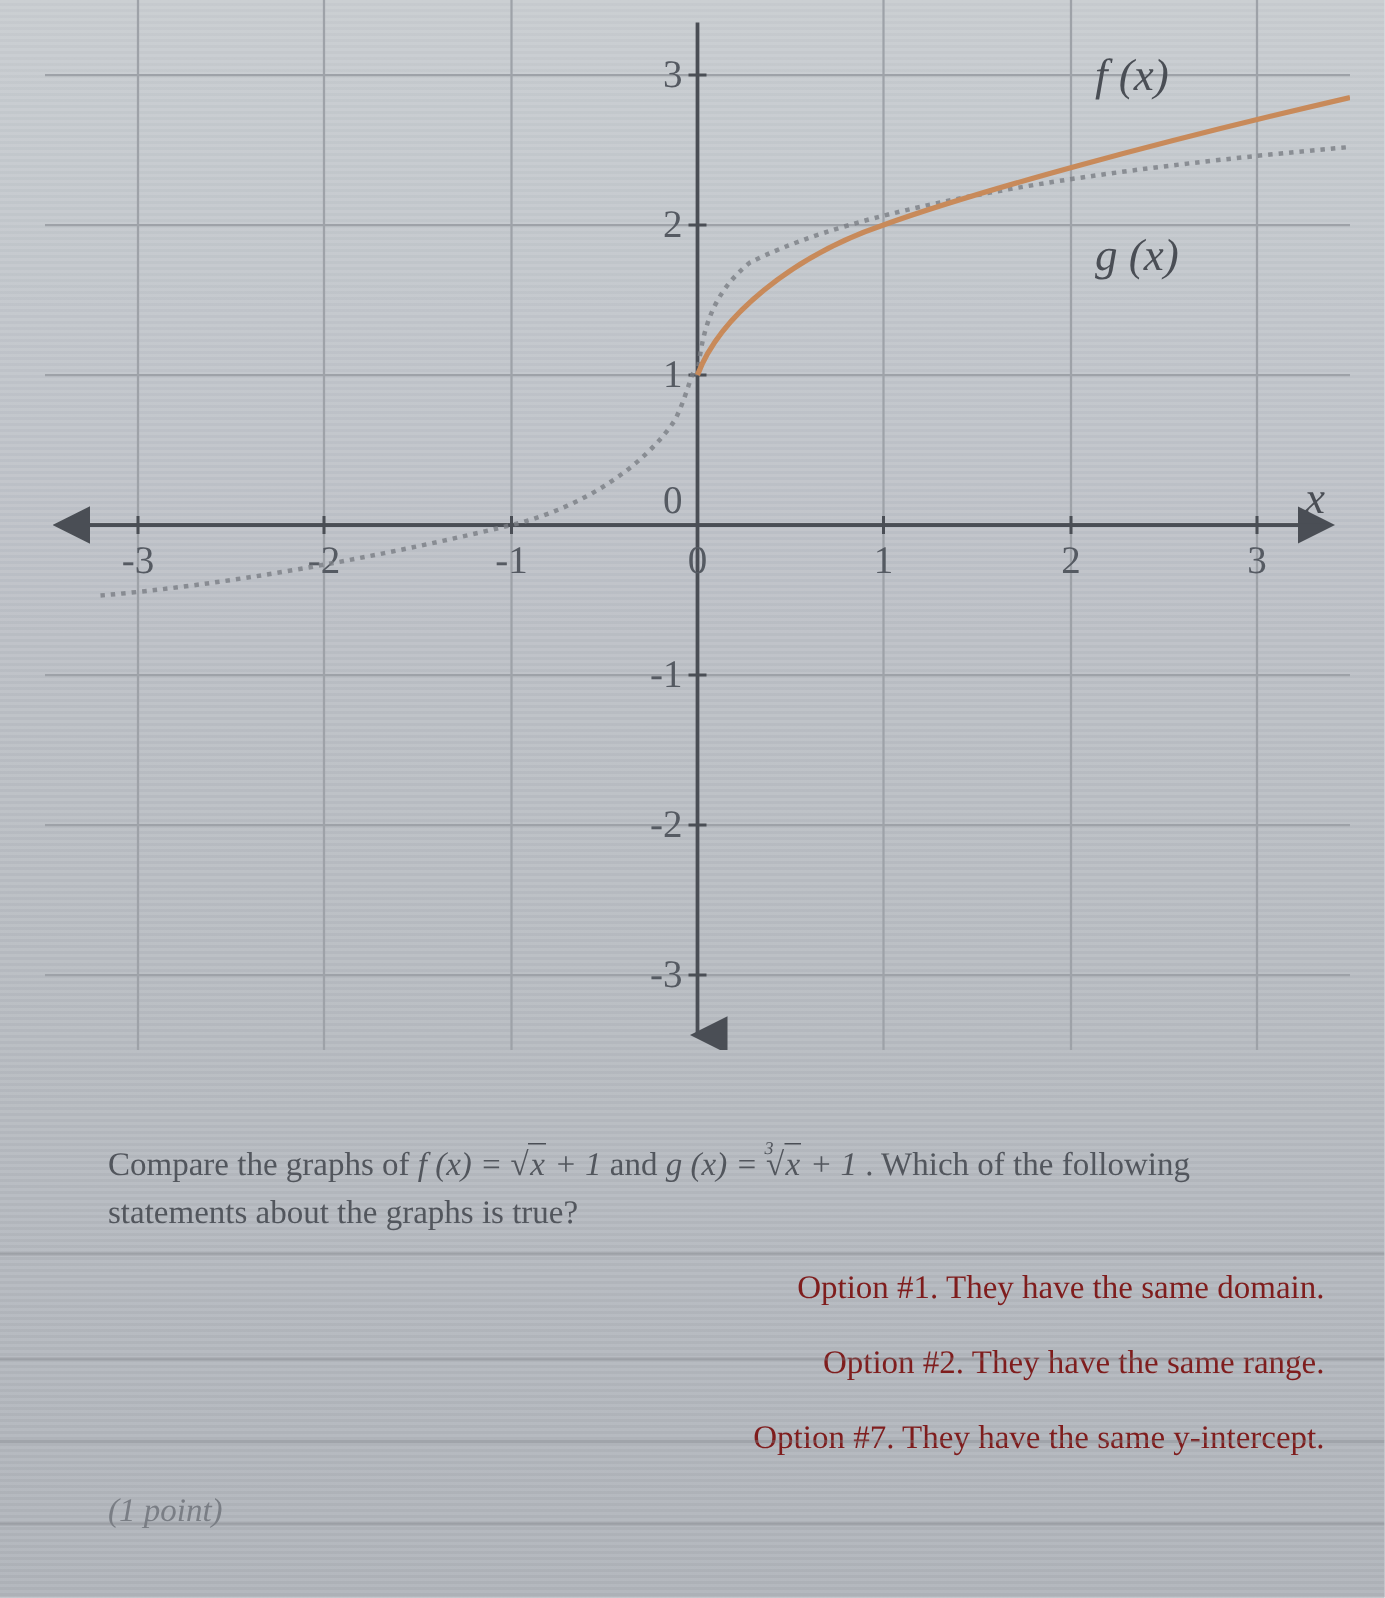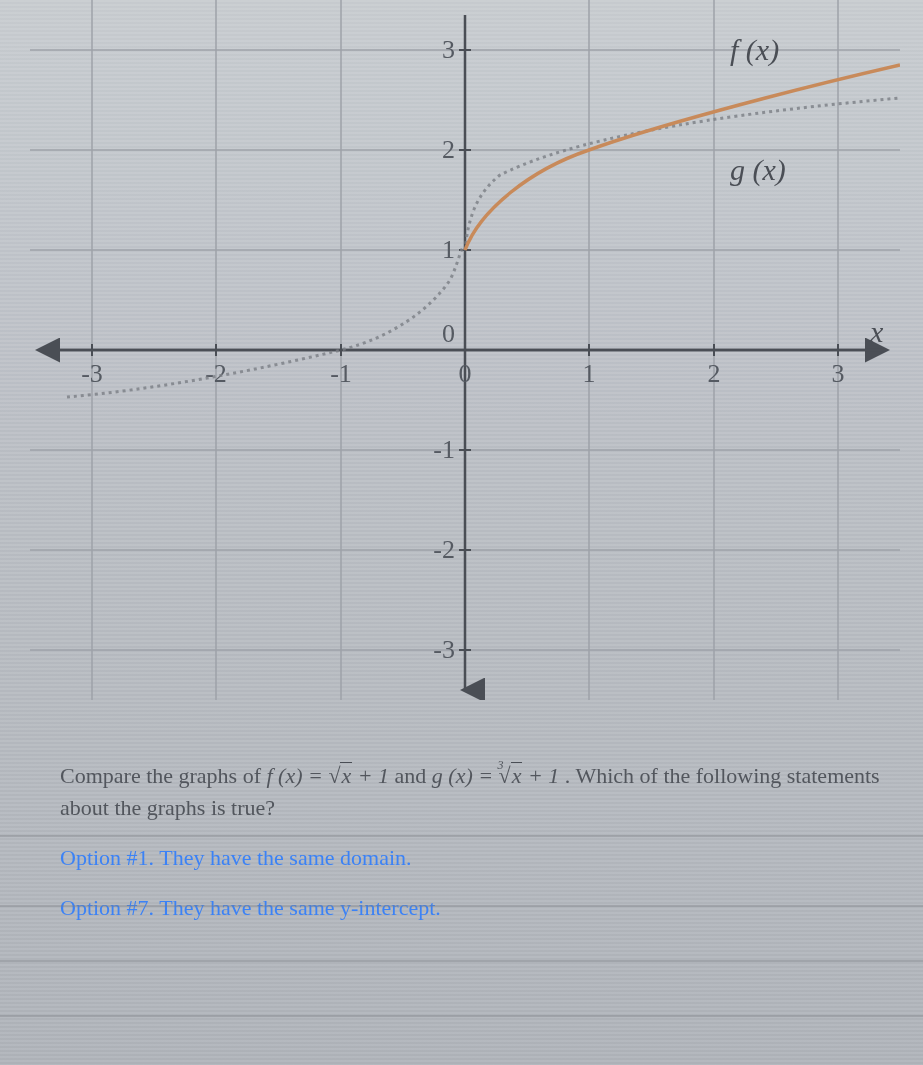--- a/index.html
+++ b/index.html
@@ -28,22 +28,22 @@
   .tick-label{
     font-size:26px;fill:#555a62;font-family:Georgia,serif;
   }
   .func-label{
     font-size:30px;fill:#4a4e55;font-style:italic;font-family:Georgia,serif;
   }
   .question-block{
     position:absolute;left:60px;top:760px;right:40px;
     font-size:22px;line-height:1.45;color:#52565d;
   }
-  .question-block p{margin:0 0 18px 0;}
-  .opt{margin:0 0 16px 0;color:#3b82f6;}
+  .question-block p{margin:0 0 18px 12px;}
+  .opt{margin:0 0 16px 0;color:#7f1d1d;text-align:right;}
   .points{font-style:italic;color:#7a7e85;margin-top:10px;}
   .formula{font-style:italic;}
   .sqrt-box{border-top:1.5px solid #4a4e55;padding:0 1px;}
   hr.scan{
     border:none;border-top:2px solid rgba(120,124,130,.35);
     position:absolute;left:0;right:0;margin:0;
   }
 </style>
 </head>
 <body>
@@ -142,19 +142,21 @@
     <span class="formula">
       <span>f (x) = </span><span>√</span><span class="sqrt-box">x</span><span> + 1</span>
     </span>
     <span> and </span>
     <span class="formula">
       <span>g (x) = </span><span style="position:relative"><sup style="font-size:12px;position:absolute;left:-1px;top:-6px">3</sup>√</span><span class="sqrt-box">x</span><span> + 1</span>
     </span>
     <span>. Which of the following statements about the graphs is true?</span>
   </p>
   <p class="opt">Option #1. They have the same domain.</p>
+  <p class="opt">Option #2. They have the same range.</p>
   <p class="opt">Option #7. They have the same y-intercept.</p>
+  <p class="points">(1 point)</p>
 </div>
 
 <hr class="scan" style="top:835px">
 <hr class="scan" style="top:905px">
 <hr class="scan" style="top:960px">
 <hr class="scan" style="top:1015px">
 
 </body></html>

